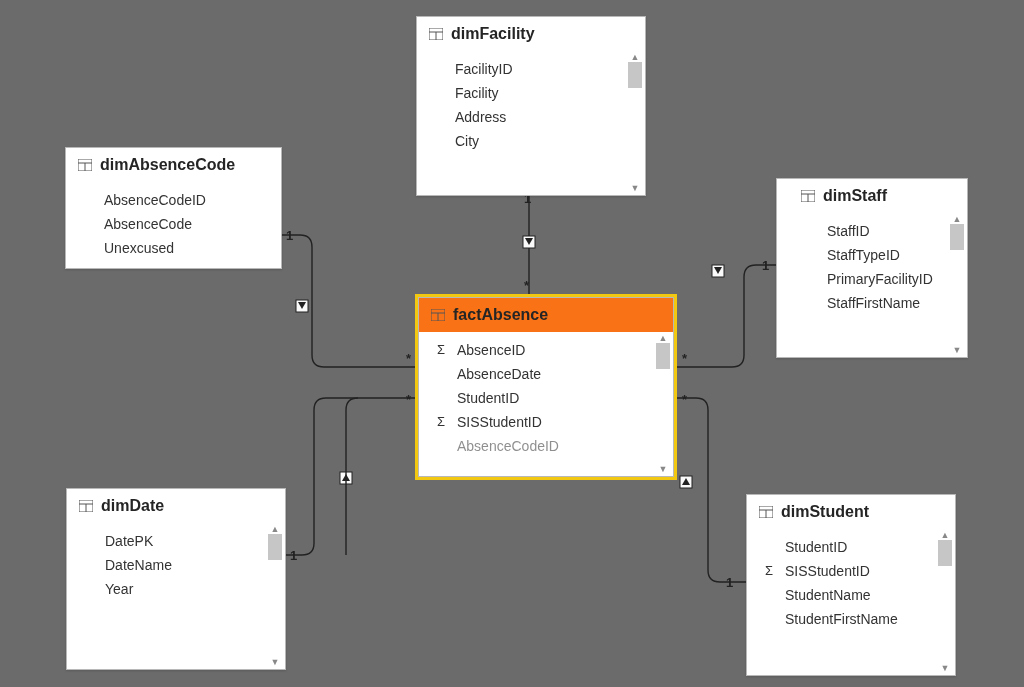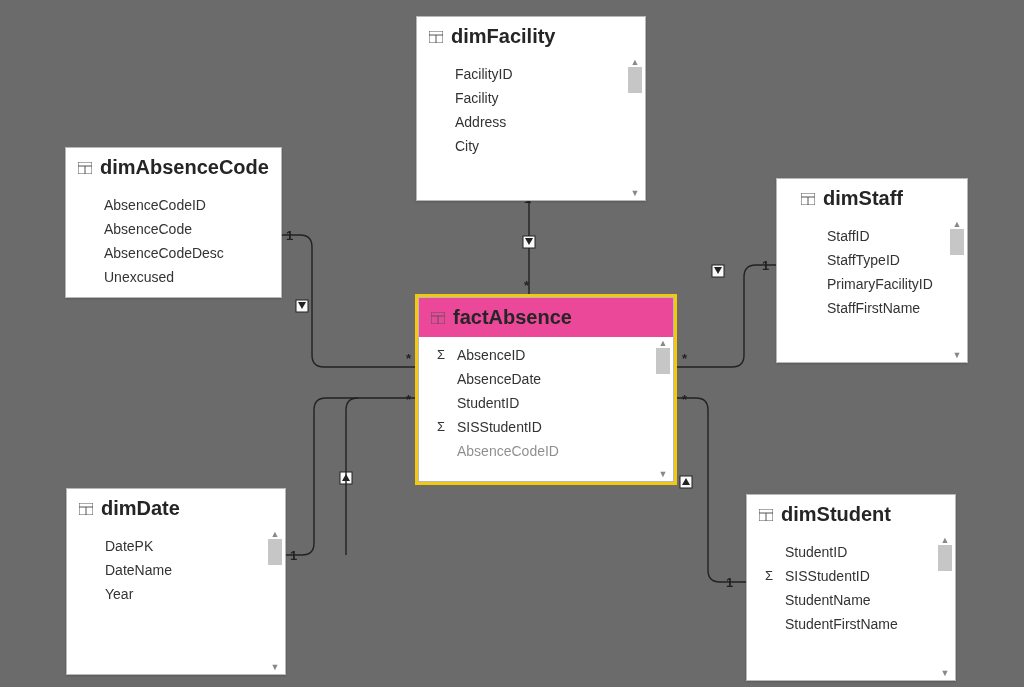--- a/index.html
+++ b/index.html
@@ -22,28 +22,28 @@
     border: 1px solid #b8b8b8;
     box-shadow: 0 1px 2px rgba(0,0,0,0.15);
   }
   .entity.selected {
     outline: 3px solid #f2c811;
     outline-offset: 0;
   }
   .entity .title {
     padding: 8px 12px 8px 12px;
     font-weight: 600;
-    font-size: 20px;
+    font-size: 16px;
     display: flex;
     align-items: center;
     gap: 8px;
     color: #252525;
   }
   .entity.selected .title {
-    background: #ec4899;
+    background: #f97316;
   }
   .entity .fields {
     padding: 6px 0 8px 0;
     position: relative;
     overflow: hidden;
   }
   .entity .field {
     padding: 4px 14px 4px 38px;
     font-size: 14px;
     color: #333;
@@ -175,23 +175,20 @@
       <span>dimAbsenceCode</span>
     </div>
     <div class="fields">
       <div class="field">
           <span>AbsenceCodeID</span>
         </div>
       <div class="field">
           <span>AbsenceCode</span>
         </div>
       <div class="field">
-          <span>AbsenceCodeDesc</span>
-        </div>
-      <div class="field">
           <span>Unexcused</span>
         </div>
     </div>
   </div>
 
   <div class="entity" style="left:416px; top:16px; width:228px;">
     <div class="title">
       <span class="table-icon">
         <svg width="14" height="12">
             <use href="#tbl-icon"></use>

